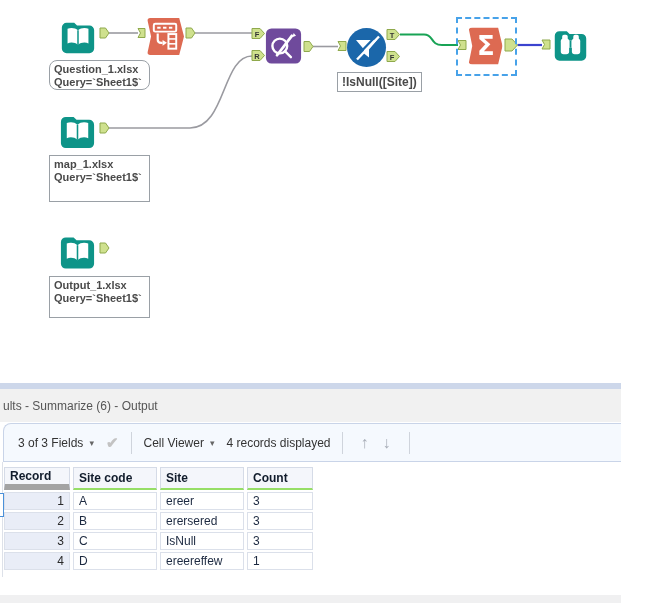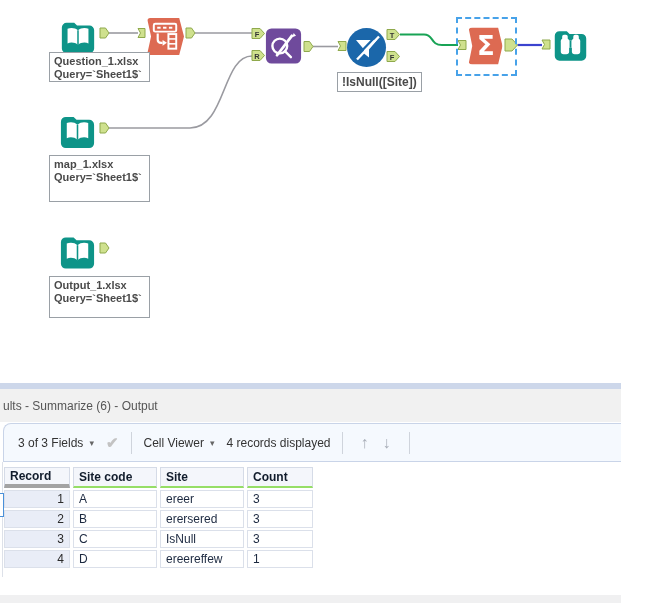--- a/index.html
+++ b/index.html
@@ -20,21 +20,21 @@
   #tool-summarize   { left:468px; top:27px;  width:35px; height:38px; }
   #tool-browse      { left:552px; top:25px;  width:37px; height:40px; }
   #tool-map         { left:58px;  top:112px; width:39px; height:39px; }
   #tool-output      { left:58px;  top:232px; width:39px; height:40px; }
 
   #sel-box { position:absolute; left:456px; top:17px; width:61px; height:59px;
              border:2px dashed #47a2e9; }
 
   .anno { position:absolute; background:#fff; border:1px solid #9aa0a6; color:#4a4a4a;
           font-size:11px; font-weight:bold; line-height:13px; padding:2px 4px; white-space:nowrap; }
-  #anno-question { left:49px;  top:52px;  width:101px; height:30px; }
+  #anno-question { left:49px;  top:60px;  width:101px; height:30px;border-radius:8px; }
   #anno-map      { left:49px;  top:155px; width:101px; height:47px; }
   #anno-output   { left:49px;  top:276px; width:101px; height:42px; }
   #anno-filter   { left:337px; top:72px;  width:85px;  height:20px; font-size:12px; line-height:15px; }
 
   .chev { clip-path:polygon(0% 0%, 87% 0%, 100% 50%, 87% 100%, 0% 100%, 11% 50%); }
 
   
   #results  { position:absolute; left:0; top:383px; width:621px; height:220px; background:#fff; }
   #splitter { position:absolute; left:0; top:0; width:100%; height:6px; background:#cdd7ea; }
   #titlebar { position:absolute; left:0; top:6px; width:100%; height:33px; background:#f1f1f1;
@@ -53,21 +53,21 @@
 
   #vline { position:absolute; left:2px; top:79px; width:1px; height:115px; background:#dde1e9; }
   #frag  { position:absolute; left:-2px; top:110px; width:6px; height:24px; background:#fff;
            border:1px solid #4a90d9; }
   #bstrip { position:absolute; left:0; bottom:0; width:100%; height:8px; background:#f0f0f1; }
 
   #grid { position:absolute; left:1px; top:82px; }
   #grid table { border-collapse:separate; border-spacing:3px 2px; font-size:12px; }
   #grid th { background:#f4f6fb; border:1px solid #d5dbe7; border-bottom:2px solid #96de66;
              font-weight:bold; color:#111c2c; padding:1px 5px; height:17px; text-align:left; }
-  #grid th.no-green { border-bottom:4px solid #a3a3a3; }
+  #grid th.no-green { border-bottom:6px solid #a3a3a3; }
   #grid td { background:#fff; border:1px solid #dbe0ea; padding:0 5px; height:17px;
              line-height:16px; color:#1c2940; }
   #grid td.rec { background:#e9edf7; text-align:right; color:#2a2a2a; }
   .w-rec{width:66px;} .w-sc{width:84px;} .w-site{width:84px;} .w-cnt{width:66px;}
 </style>
 </head>
 <body>
 
 <div id="screen">
 

